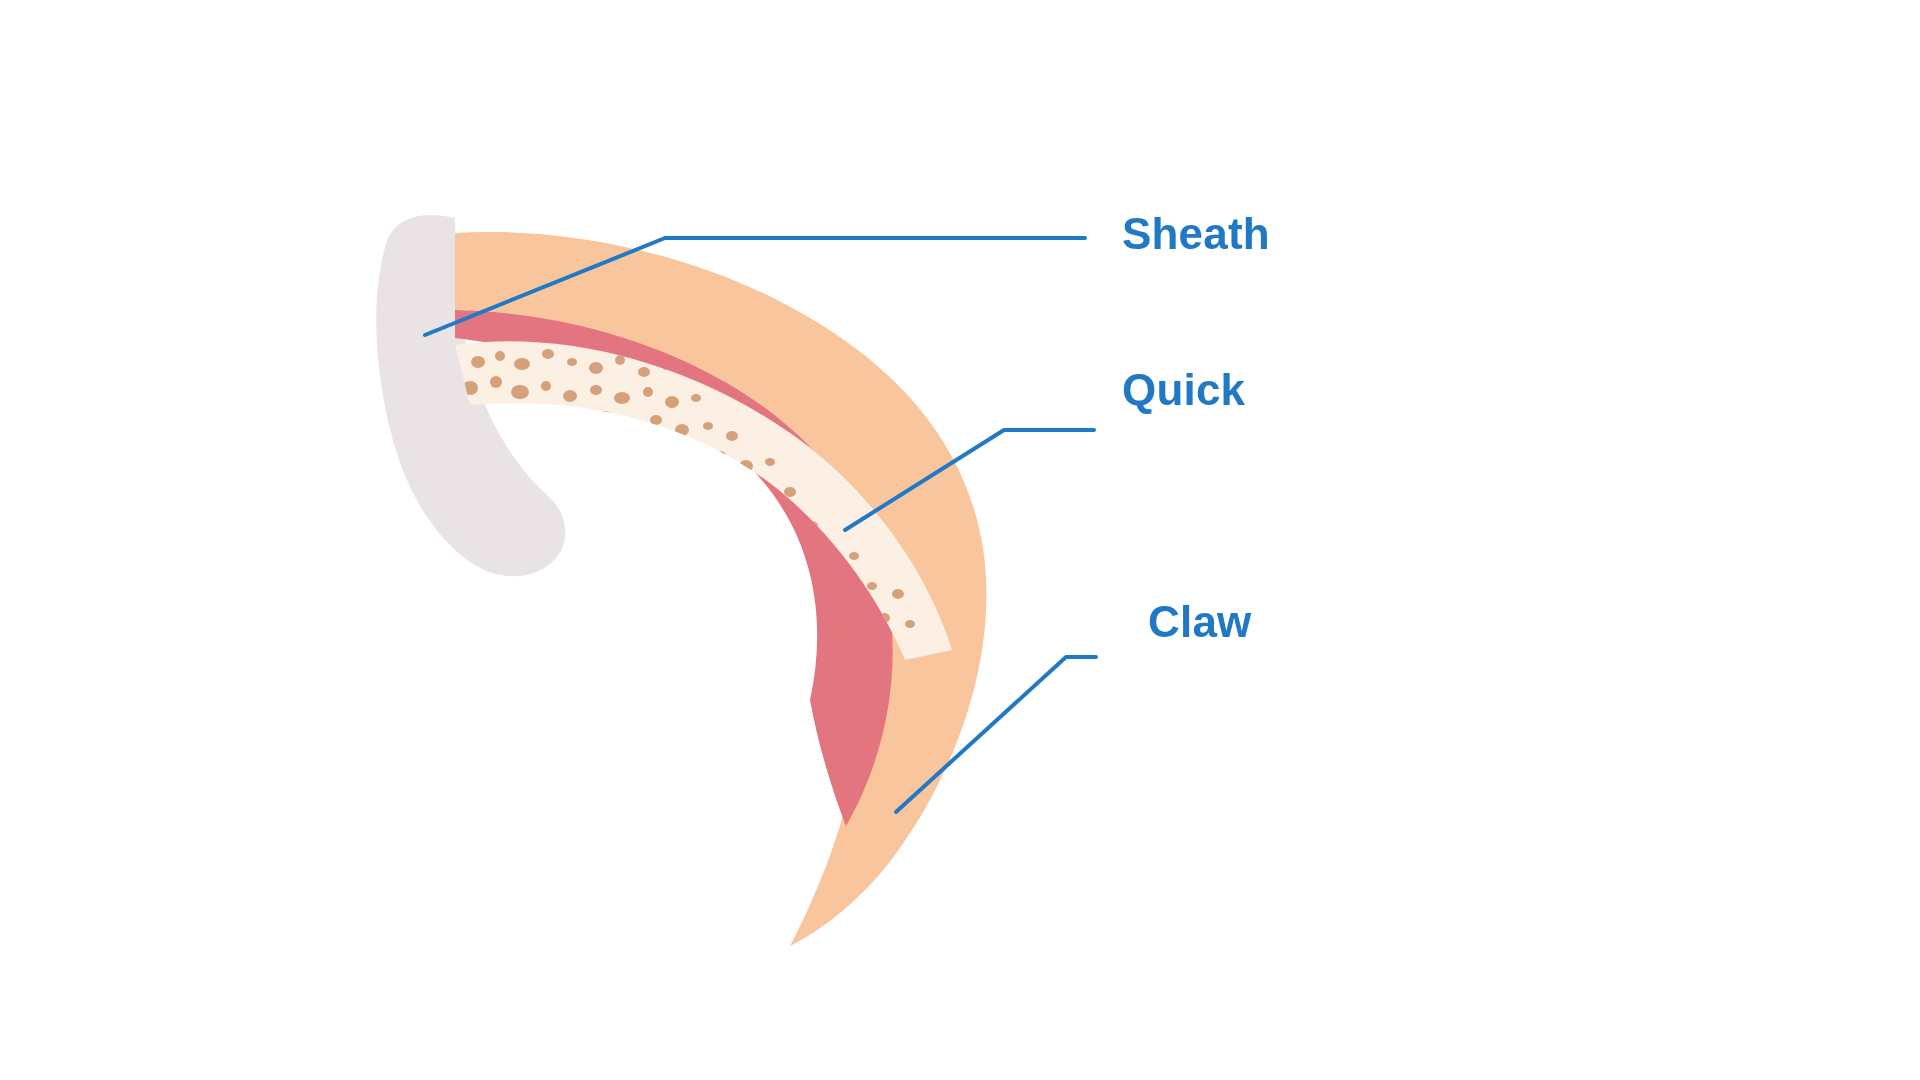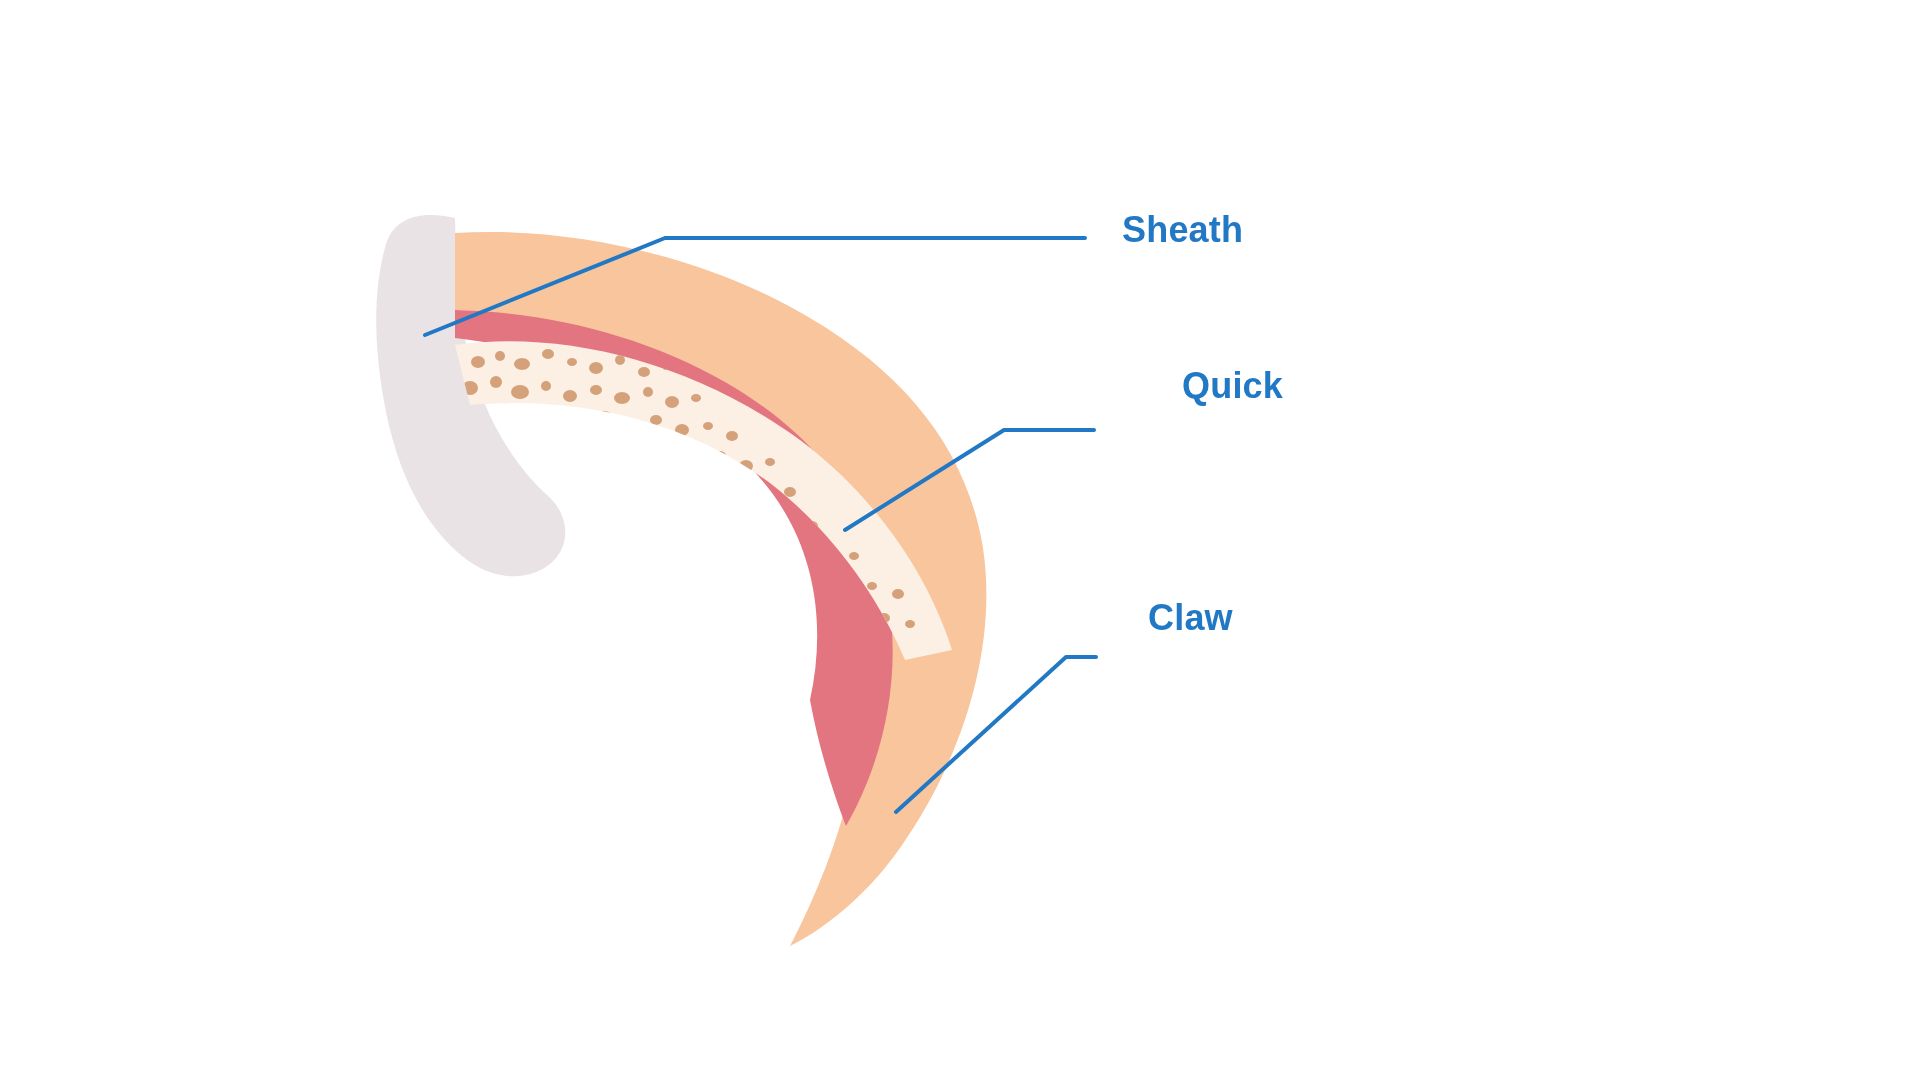--- a/index.html
+++ b/index.html
@@ -25,28 +25,28 @@
     left: 0;
     top: 0;
     width: 1920px;
     height: 1080px;
     display: block;
   }
   .callout-label {
     position: absolute;
     font-family: "Liberation Sans", sans-serif;
     font-weight: bold;
-    font-size: 36px;
+    font-size: 44px;
     letter-spacing: 0.2px;
     color: #2178C4;
     white-space: nowrap;
     line-height: 1;
   }
   #label-sheath { left: 1122px; top: 212px; }
-  #label-quick  { left: 1182px; top: 368px; }
+  #label-quick  { left: 1122px; top: 368px; }
   #label-claw   { left: 1148px; top: 600px; }
 </style>
 </head>
 <body>
 
 <div id="canvas">
 
   <svg id="diagram-svg" viewBox="0 0 1920 1080" xmlns="http://www.w3.org/2000/svg">
 
     <defs>

